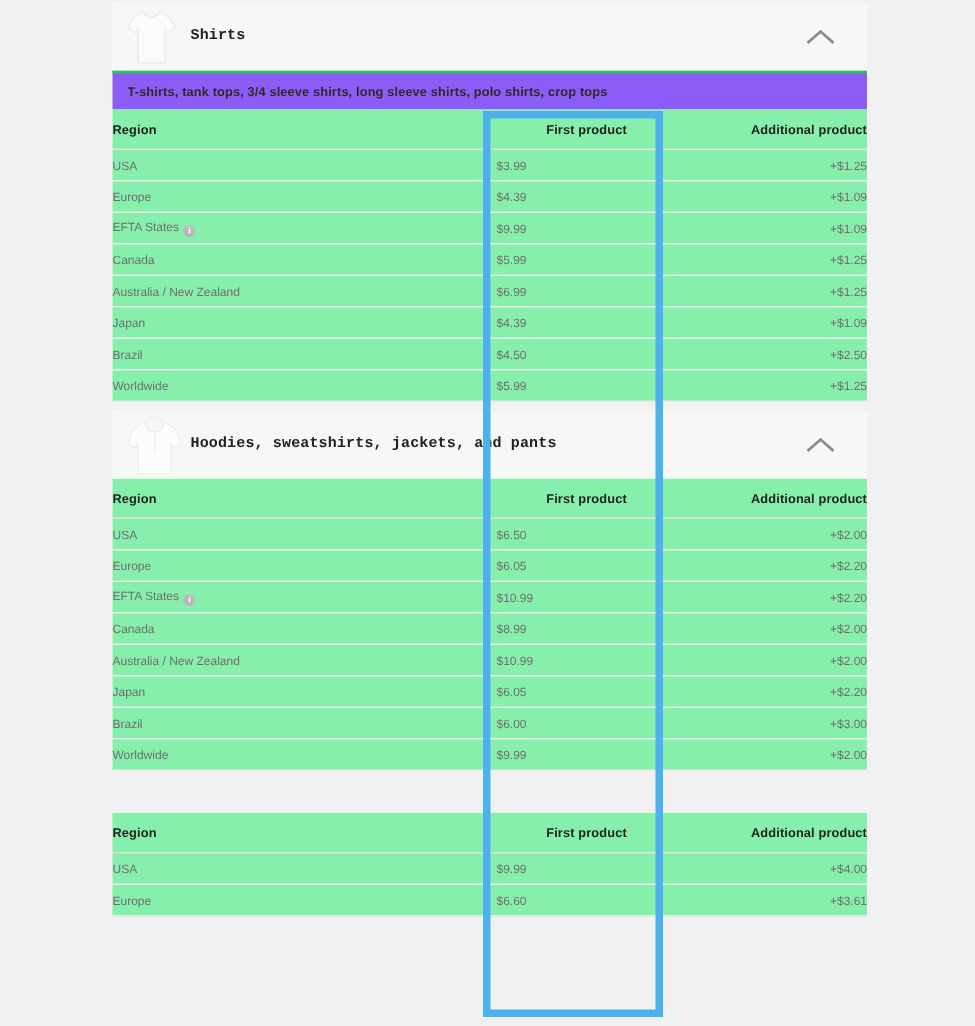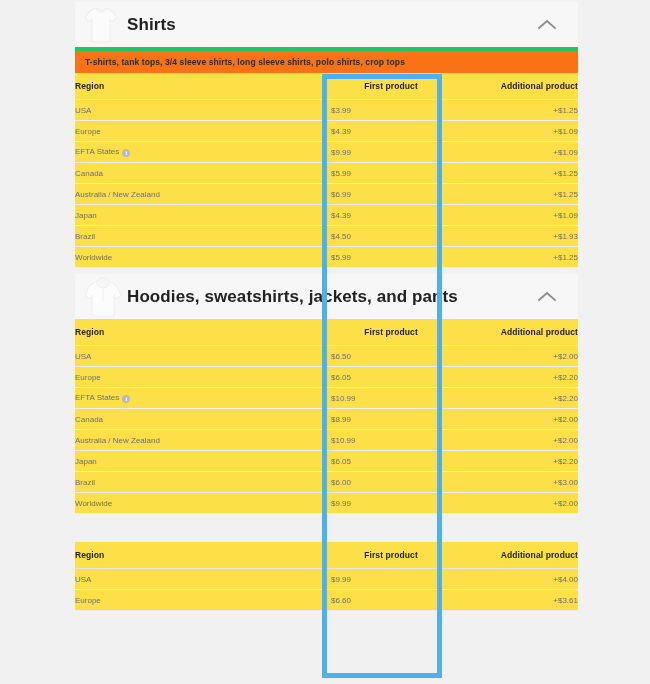--- a/index.html
+++ b/index.html
@@ -39,56 +39,57 @@
   }
   .sec-thumb {
     width: 52px;
     height: 45px;
     flex: 0 0 52px;
     position: relative;
     overflow: hidden;
   }
   .sec-thumb svg { position: absolute; left: 8px; top: 3px; }
   .sec-title {
-    font-size: 17px;
+    font-size: 10px;
     font-weight: bold;
     color: #222222;
     letter-spacing: .1px;
     white-space: nowrap;
+    font-family: Liberation Mono, monospace;
   }
   .chev {
     position: absolute;
     right: 18px;
     top: 50%;
     transform: translateY(-50%);
     width: 26px;
     height: 26px;
   }
 
   
   .sec-sub {
     height: 26px;
-    background: #f97316;
-    border-top: 4px solid #22c55e;
+    background: #8b5cf6;
+    border-top: 2px solid #22c55e;
     display: flex;
     align-items: center;
     padding-left: 10px;
     font-size: 8.5px;
     font-weight: bold;
     color: #2b2b2b;
     letter-spacing: .1px;
     box-sizing: border-box;
   }
 
   
   .tbl {
     width: 100%;
     border-collapse: collapse;
     table-layout: fixed;
-    background: #fde047;
+    background: #86efac;
   }
   .tbl col.c-region { width: 256px; }
   .tbl col.c-first  { width: 120px; }
   .tbl col.c-add    { width: 127px; }
 
   .tbl th, .tbl td {
     padding: 0;
     height: 20px;
     font-size: 8px;
     vertical-align: middle;
@@ -201,21 +202,21 @@
             <td class="td-add">+$1.25</td>
           </tr>
           <tr>
             <td class="td-region">Japan</td>
             <td class="td-first">$4.39</td>
             <td class="td-add">+$1.09</td>
           </tr>
           <tr>
             <td class="td-region">Brazil</td>
             <td class="td-first">$4.50</td>
-            <td class="td-add">+$1.93</td>
+            <td class="td-add">+$2.50</td>
           </tr>
           <tr>
             <td class="td-region">Worldwide</td>
             <td class="td-first">$5.99</td>
             <td class="td-add">+$1.25</td>
           </tr>
         </tbody>
     </table>
   </div>
 

